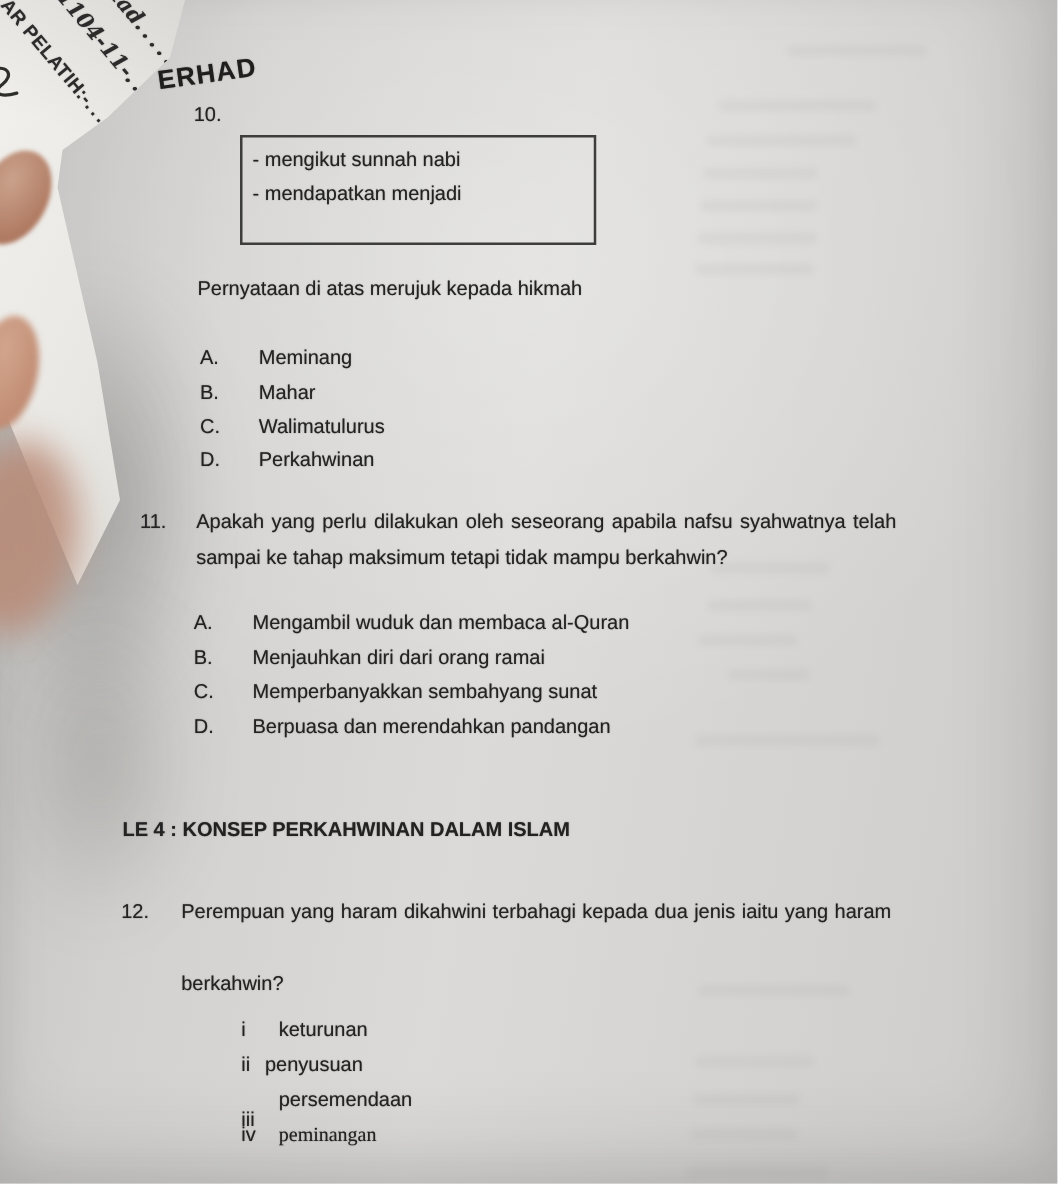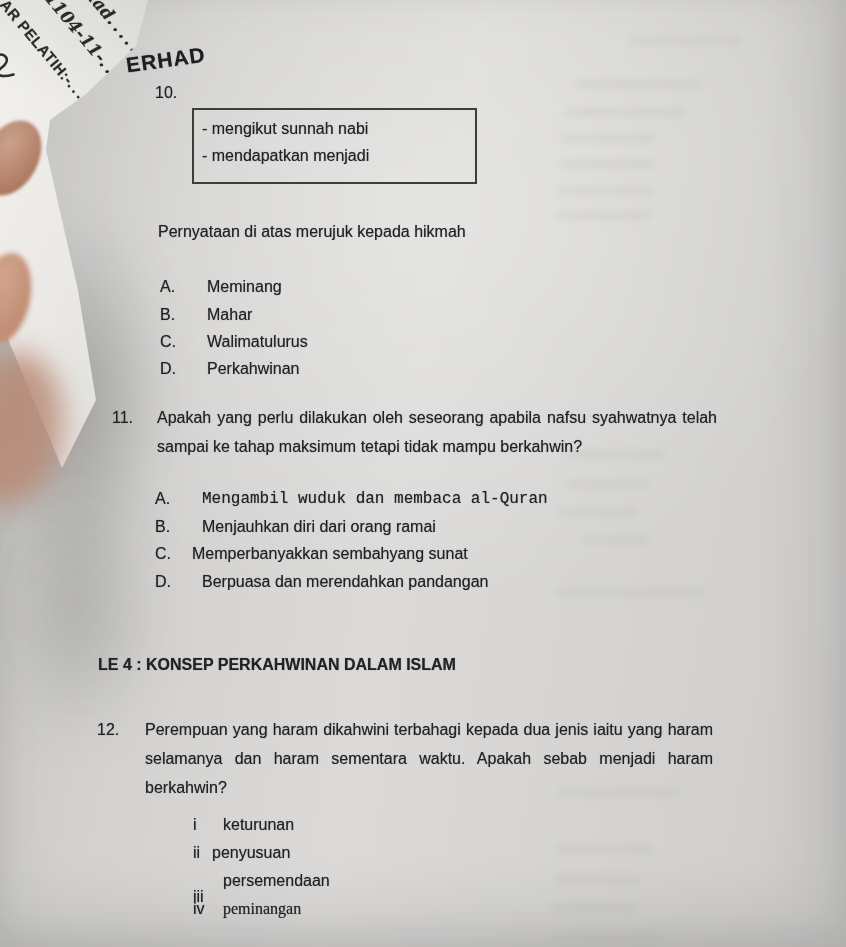--- a/index.html
+++ b/index.html
@@ -9,21 +9,21 @@
     background:
       radial-gradient(90% 70% at 48% 22%, rgba(255,255,255,0.30), rgba(255,255,255,0) 60%),
       linear-gradient(100deg, #bfbebc 0%, #d2d1cf 22%, #dbdad8 48%, #d4d3d1 75%, #cdccca 100%);
     box-shadow: inset -24px -28px 70px rgba(0,0,0,0.10), inset 0 -12px 30px rgba(0,0,0,0.06);
   }
   .txt{position:absolute;color:#222;font-size:16px;line-height:20px;white-space:nowrap;
        text-shadow:0 0 1px rgba(34,34,34,0.55);}
   .just{white-space:normal;text-align:justify;text-align-last:justify;line-height:20px;}
   .bold{font-weight:bold;}
   
-  .stmt-box{position:absolute;left:192px;top:108px;width:285px;height:76px;
+  .stmt-box{position:absolute;left:192px;top:108px;width:285px;height:88px;
     border:2px solid #3d3d3b;box-sizing:border-box;padding:5px 0 0 8px;}
   .stmt-box div{font-size:16px;line-height:27px;color:#222;white-space:nowrap;
     text-shadow:0 0 1px rgba(34,34,34,0.55);}
   
   .ghost{position:absolute;height:9px;background:#90908e;opacity:0.10;filter:blur(3px);border-radius:4px;}
   
   .shade{position:absolute;border-radius:50%;pointer-events:none;}
   .shade1{left:-60px;top:140px;width:270px;height:520px;
     background:radial-gradient(closest-side, rgba(50,50,48,0.30), rgba(50,50,48,0) 72%);
     filter:blur(22px);}
@@ -99,34 +99,33 @@
     <div class="txt" style="left:160px;top:359px;">D.</div>
     <div class="txt" style="left:207px;top:359px;">Perkahwinan</div>
   </div>
 
   <div class="txt" style="left:112px;top:408px;">11.</div>
   <div class="txt just" style="left:157px;top:408px;width:560px;">Apakah yang perlu dilakukan oleh seseorang apabila nafsu syahwatnya telah</div>
   <div class="txt" style="left:157px;top:437px;">sampai ke tahap maksimum tetapi tidak mampu berkahwin?</div>
 
   <div>
     <div class="txt" style="left:155px;top:489px;">A.</div>
-    <div class="txt" style="left:202px;top:489px;font-family:Liberation Mono, monospace;">Mengambil wuduk dan membaca al-Quran</div>
+    <div class="txt" style="left:202px;top:489px;">Mengambil wuduk dan membaca al-Quran</div>
     <div class="txt" style="left:155px;top:517px;">B.</div>
     <div class="txt" style="left:202px;top:517px;">Menjauhkan diri dari orang ramai</div>
     <div class="txt" style="left:155px;top:544px;">C.</div>
-    <div class="txt" style="left:192px;top:544px;">Memperbanyakkan sembahyang sunat</div>
+    <div class="txt" style="left:202px;top:544px;">Memperbanyakkan sembahyang sunat</div>
     <div class="txt" style="left:155px;top:572px;">D.</div>
     <div class="txt" style="left:202px;top:572px;">Berpuasa dan merendahkan pandangan</div>
   </div>
 
   <div class="txt bold" style="left:98px;top:655px;">LE 4 : KONSEP PERKAHWINAN DALAM ISLAM</div>
 
   <div class="txt" style="left:97px;top:720px;">12.</div>
   <div class="txt just" style="left:145px;top:720px;width:568px;">Perempuan yang haram dikahwini terbahagi kepada dua jenis iaitu yang haram</div>
-  <div class="txt just" style="left:145px;top:749px;width:568px;">selamanya dan haram sementara waktu. Apakah sebab menjadi haram</div>
   <div class="txt" style="left:145px;top:778px;">berkahwin?</div>
 
   <div>
     <div class="txt" style="left:193px;top:815px;">i</div>
     <div class="txt" style="left:223px;top:815px;">keturunan</div>
     <div class="txt" style="left:193px;top:843px;">ii</div>
     <div class="txt" style="left:212px;top:843px;">penyusuan</div>
     <div class="txt" style="left:193px;top:887px;">iii</div>
     <div class="txt" style="left:223px;top:871px;">persemendaan</div>
     <div class="txt" style="left:193px;top:899px;">iv</div>

